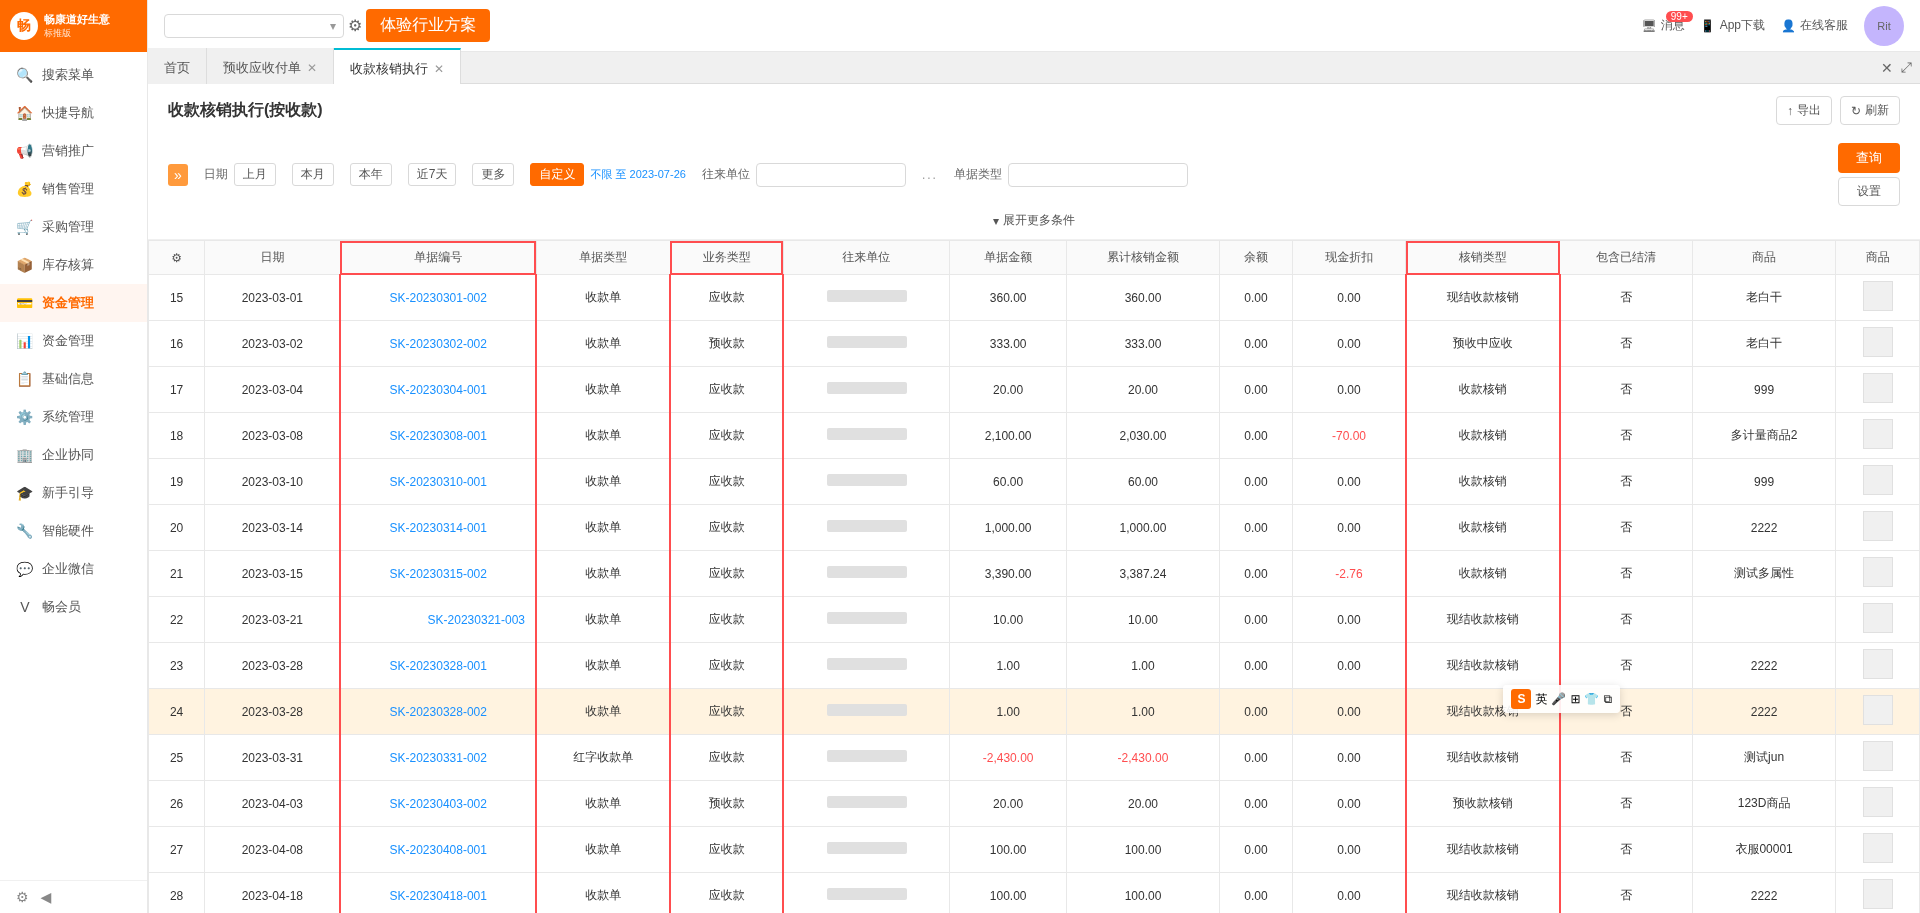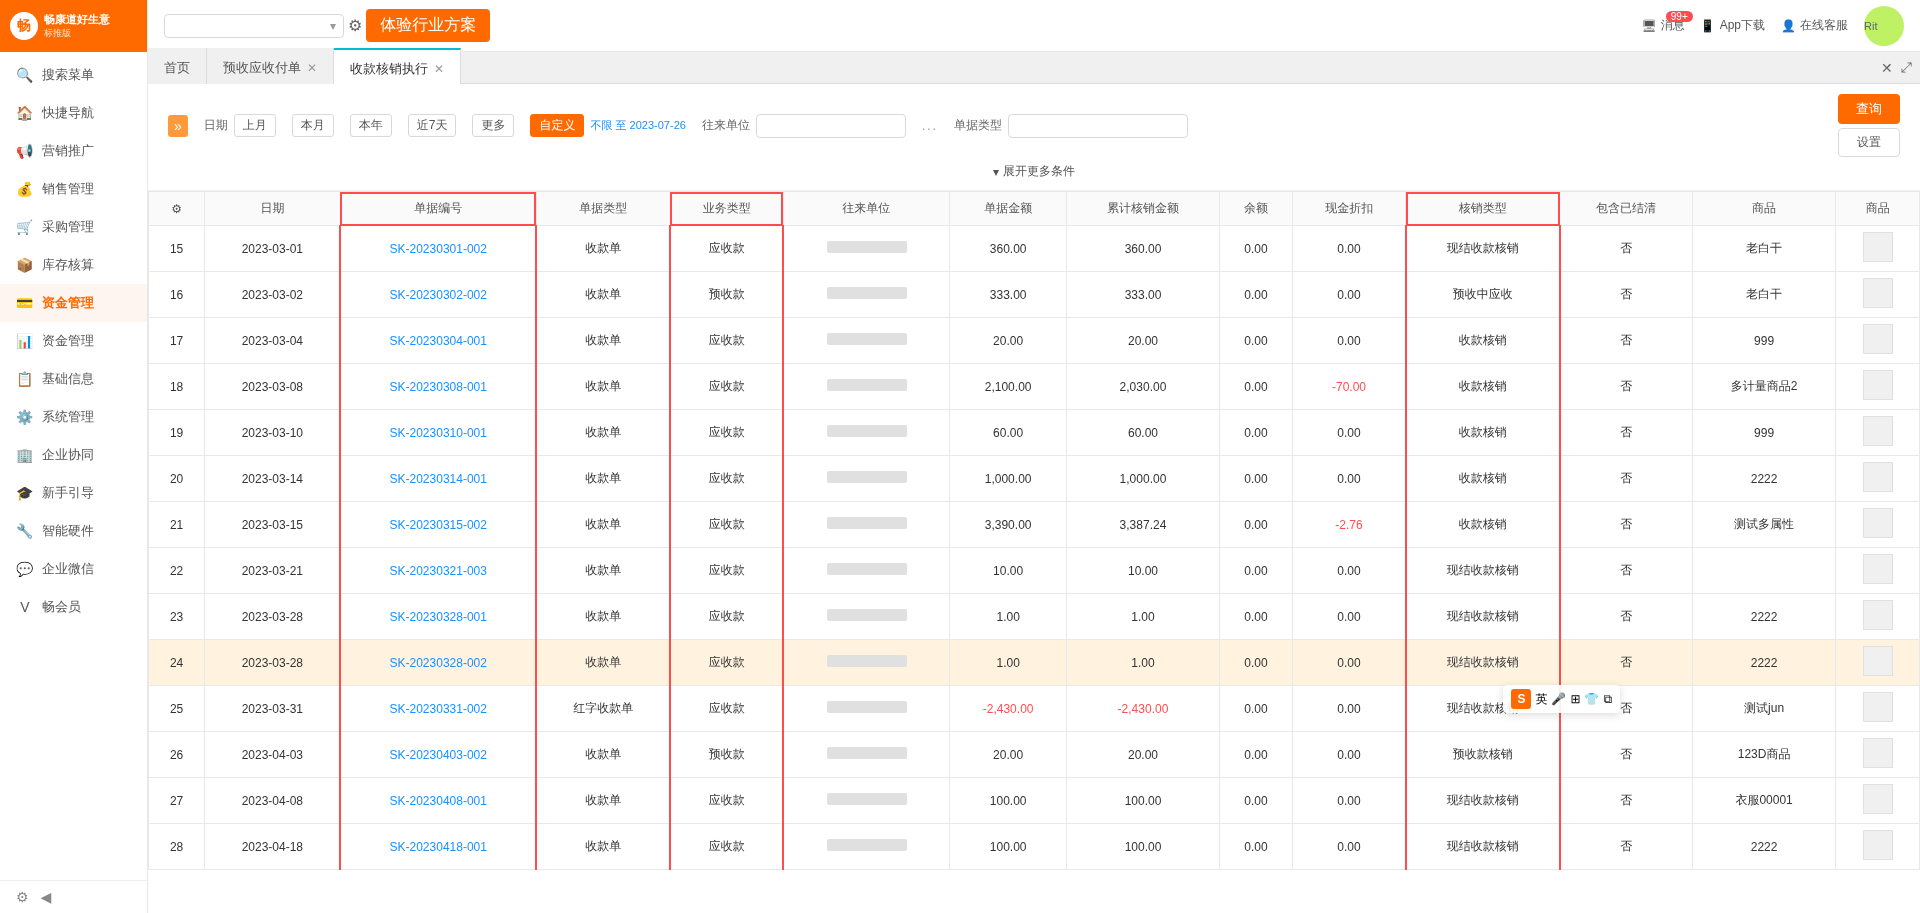--- a/index.html
+++ b/index.html
@@ -182,21 +182,21 @@
         <span class="badge">99+</span>
       </div>
       <div class="topbar-right-item">
         <span>📱</span>
         <span>App下载</span>
       </div>
       <div class="topbar-right-item">
         <span>👤</span>
         <span>在线客服</span>
       </div>
-      <div class="topbar-avatar" style="width:40px;height:40px;background:#bef264;border-radius:50%;display:flex;align-items:center;justify-content:flex-start;font-size:11px;color:#666;">
+      <div class="topbar-avatar" style="width:40px;height:40px;background:#c4b5fd;border-radius:50%;display:flex;align-items:center;justify-content:center;font-size:11px;color:#666;">
         <span>Rit</span>
       </div>
     </div>
   </div>
 
   <div class="tabbar">
     <div class="tab">
       <span>首页</span>
     </div>
     <div class="tab">
@@ -208,20 +208,33 @@
       <span class="tab-close">✕</span>
     </div>
     <div class="tabbar-actions">
       <span class="tabbar-action-btn">✕</span>
       <span class="tabbar-action-btn">⤢</span>
     </div>
   </div>
 
   <div class="content-wrapper">
 
+    <div class="page-header">
+      <div class="page-title">收款核销执行(按收款)</div>
+      <div class="page-header-actions">
+        <button class="header-btn">
+          <span>↑</span>
+          <span>导出</span>
+        </button>
+        <button class="header-btn">
+          <span>↻</span>
+          <span>刷新</span>
+        </button>
+      </div>
+    </div>
 
     <div class="filter-bar">
       <div class="filter-row">
         <div style="display:flex;align-items:center;gap:6px;">
           <span style="background:#ff9a3c;color:#fff;padding:3px 6px;border-radius:3px;cursor:pointer;font-size:14px;">»</span>
         </div>
         <div class="filter-item">
           <span class="filter-label">日期</span>
           <div class="filter-date-btns">
             <button class="filter-date-btn">上月</button>
@@ -405,21 +418,21 @@
       <td>0.00</td>
       <td><span class="negative">-2.76</span></td>
       <td style="border-left:2px solid #ff4d4f;border-right:2px solid #ff4d4f;">收款核销</td>
       <td>否</td>
       <td>测试多属性</td>
       <td><span style="display:inline-block;width:30px;height:30px;background:#f0f0f0;border:1px solid #e0e0e0;"></span></td>
     </tr>
             <tr>
       <td>22</td>
       <td>2023-03-21</td>
-      <td style="border-left:2px solid #ff4d4f;border-right:2px solid #ff4d4f;">
+      <td style="border-left:2px solid #ff4d4f;border-right:2px solid #ff4d4f;text-align:right;">
         <a class="link-text">SK-20230321-003</a>
       </td>
       <td>收款单</td>
       <td style="border-left:2px solid #ff4d4f;border-right:2px solid #ff4d4f;">应收款</td>
       <td><span style="display:inline-block;width:80px;height:12px;background:#e0e0e0;border-radius:2px;"></span></td>
       <td><span>10.00</span></td>
       <td><span>10.00</span></td>
       <td>0.00</td>
       <td><span>0.00</span></td>
       <td style="border-left:2px solid #ff4d4f;border-right:2px solid #ff4d4f;">现结收款核销</td>

